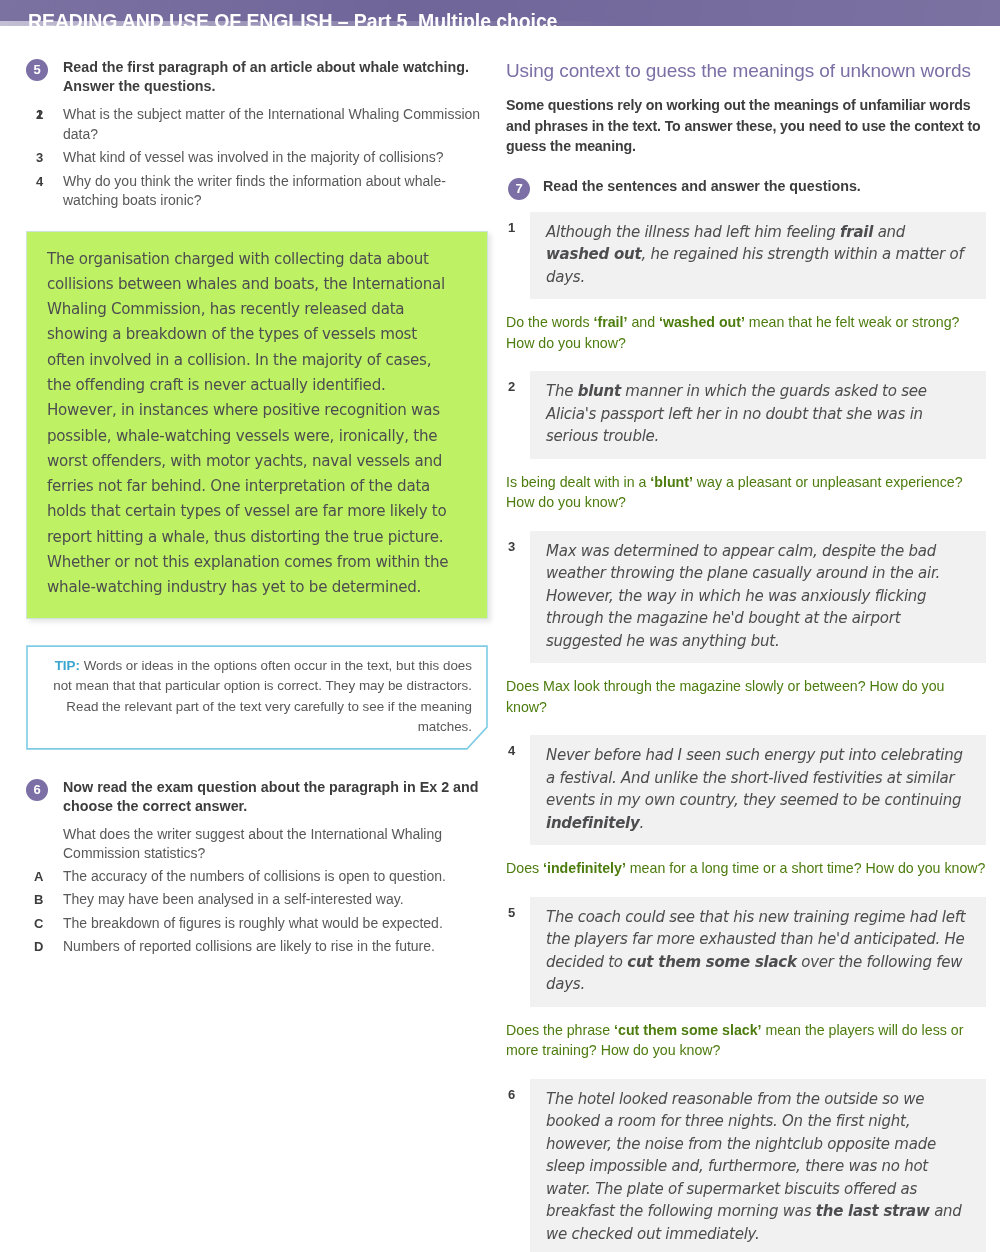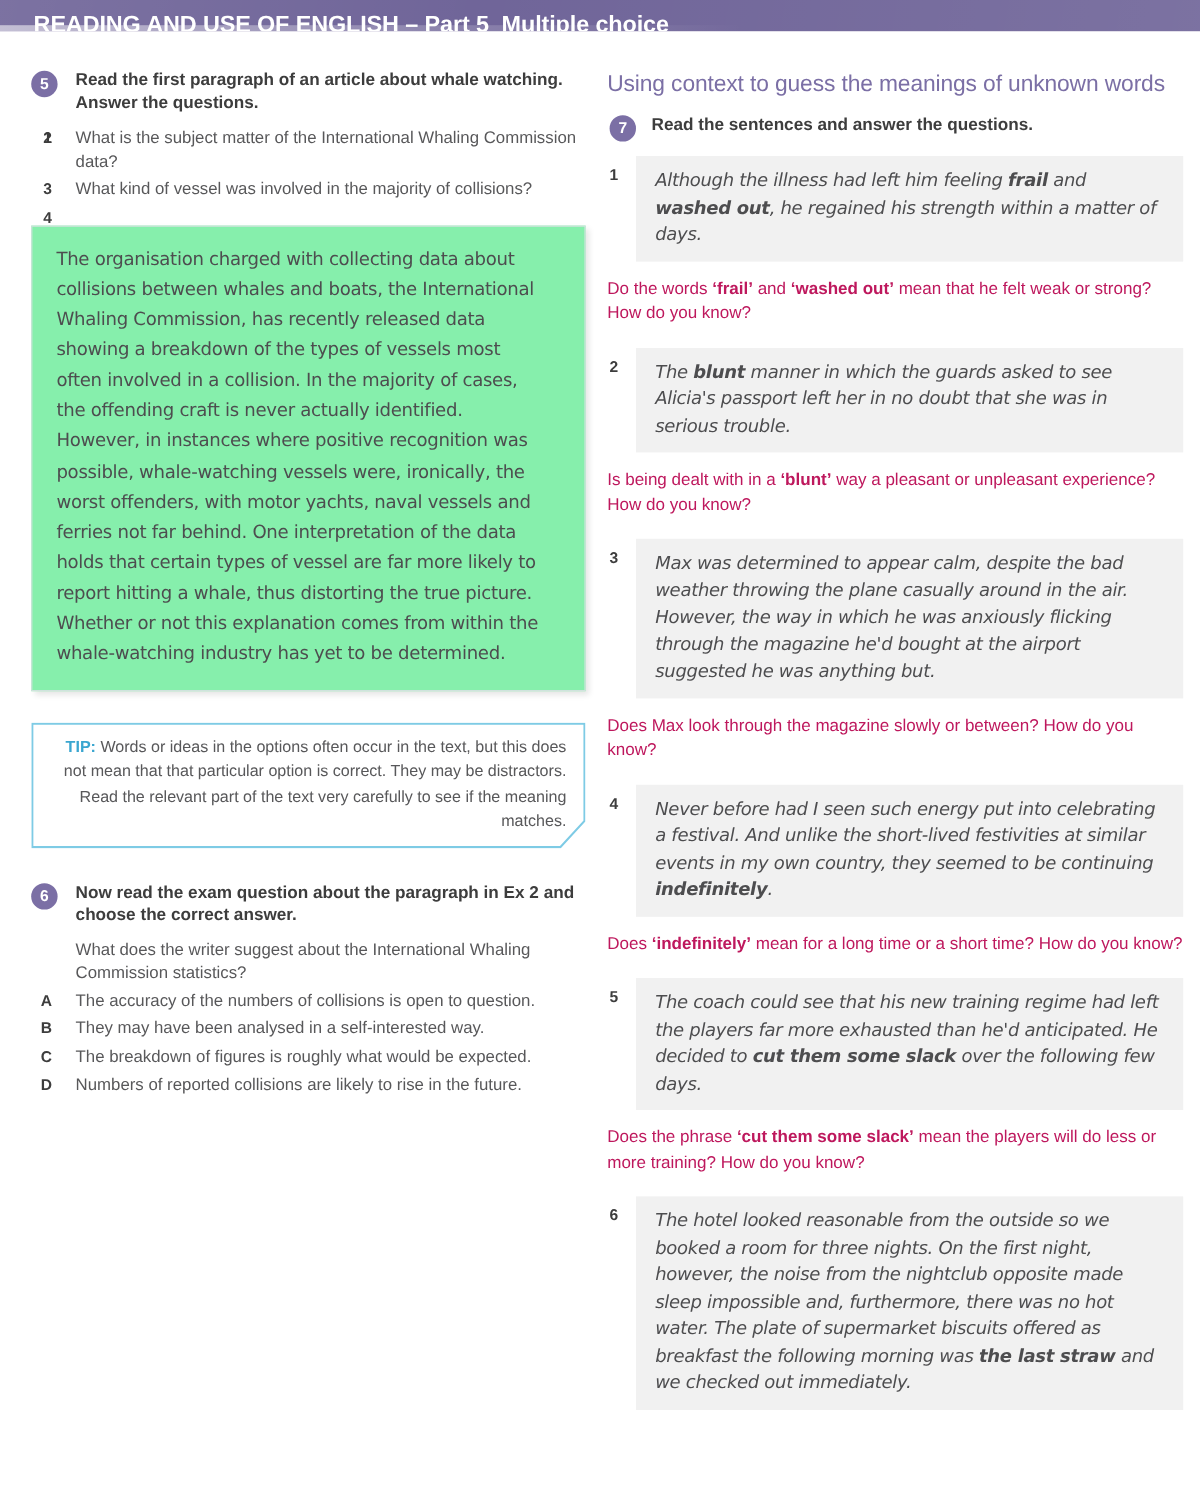--- a/index.html
+++ b/index.html
@@ -126,21 +126,21 @@
   }
   .qnum.letter {
     left: 8px;
   }
 
   
   .passage-box {
     position: relative;
     margin-top: 20px;
     border: 1.4px solid #cfe3dd;
-    background: #86efac;
+    background: #bef264;
     box-shadow: 3px 3px 5px rgba(0,0,0,0.10);
     padding: 15px 32px 17px 20px;
   }
   .passage-text {
     font-size: 15.1px;
     line-height: 25.3px;
     color: #4d4d4f;
     font-family: "DejaVu Sans", sans-serif;
     letter-spacing: -0.25px;
   }
@@ -210,21 +210,21 @@
     line-height: 22.5px;
     color: #4d4d4f;
     font-family: "DejaVu Sans", sans-serif;
     letter-spacing: -0.25px;
     font-style: italic;
   }
   .sent-q {
     margin: 13px 0 18px 0;
     font-size: 14.2px;
     line-height: 20.5px;
-    color: #be185d;
+    color: #4d7c0f;
   }
   b, strong { font-weight: bold; }
 </style>
 </head>
 <body>
 
 <div class="header-band">
   <div class="sheen"></div>
   <div class="bottom-fade"></div>
   <div class="header-title">
@@ -246,20 +246,21 @@
     <div class="qrow">
       <span class="qnum">2</span>
       <span>What is the subject matter of the International Whaling Commission data?</span>
     </div>
     <div class="qrow">
       <span class="qnum">3</span>
       <span>What kind of vessel was involved in the majority of collisions?</span>
     </div>
     <div class="qrow">
       <span class="qnum">4</span>
+      <span>Why do you think the writer finds the information about whale-watching boats ironic?</span>
     </div>
   </div>
 
   <div class="passage-box">
     <div class="passage-text">The organisation charged with collecting data about collisions between whales and boats, the International Whaling Commission, has recently released data showing a breakdown of the types of vessels most often involved in a collision. In the majority of cases, the offending craft is never actually identified. However, in instances where positive recognition was possible, whale-watching vessels were, ironically, the worst offenders, with motor yachts, naval vessels and ferries not far behind. One interpretation of the data holds that certain types of vessel are far more likely to report hitting a whale, thus distorting the true picture. Whether or not this explanation comes from within the whale-watching industry has yet to be determined.</div>
   </div>
 
   <div class="tip-wrap">
     <div class="tip-box">
       <svg class="tip-border" viewBox="0 0 462 92" preserveAspectRatio="none">
@@ -293,20 +294,21 @@
     <div class="qrow">
       <span class="qnum letter">D</span>
       <span>Numbers of reported collisions are likely to rise in the future.</span>
     </div>
   </div>
 </div>
 
 <div class="col-right">
 
   <div class="section-heading">Using context to guess the meanings of unknown words</div>
+  <div class="section-intro">Some questions rely on working out the meanings of unfamiliar words and phrases in the text. To answer these, you need to use the context to guess the meaning.</div>
 
   <div class="ex-head" style="margin-bottom:16px;">
     <div class="ex-circle" style="left:2px;">7</div>
     <div class="ex-title">Read the sentences and answer the questions.</div>
   </div>
 
   <div class="sent-item">
     <span class="sent-num">1</span>
     <div class="sent-box">Although the illness had left him feeling <b>frail</b> and <b>washed out</b>, he regained his strength within a matter of days.</div>
     <div class="sent-q">Do the words <b>‘frail’</b> and <b>‘washed out’</b> mean that he felt weak or strong? How do you know?</div>

